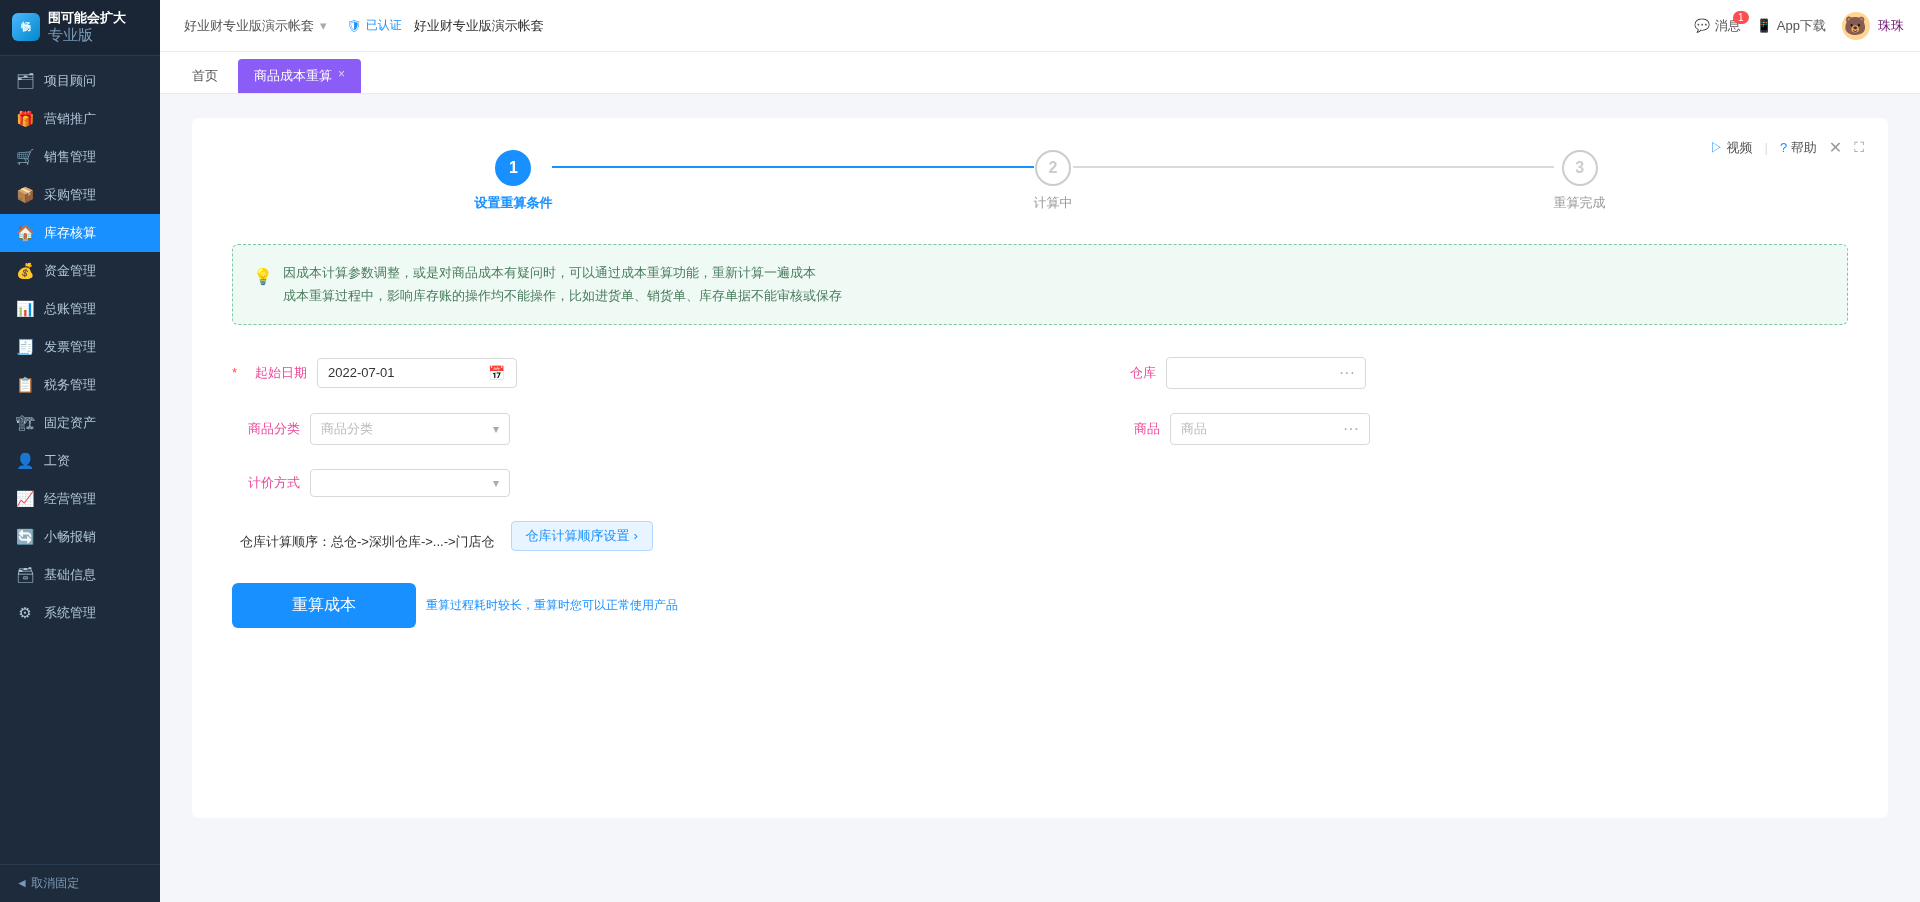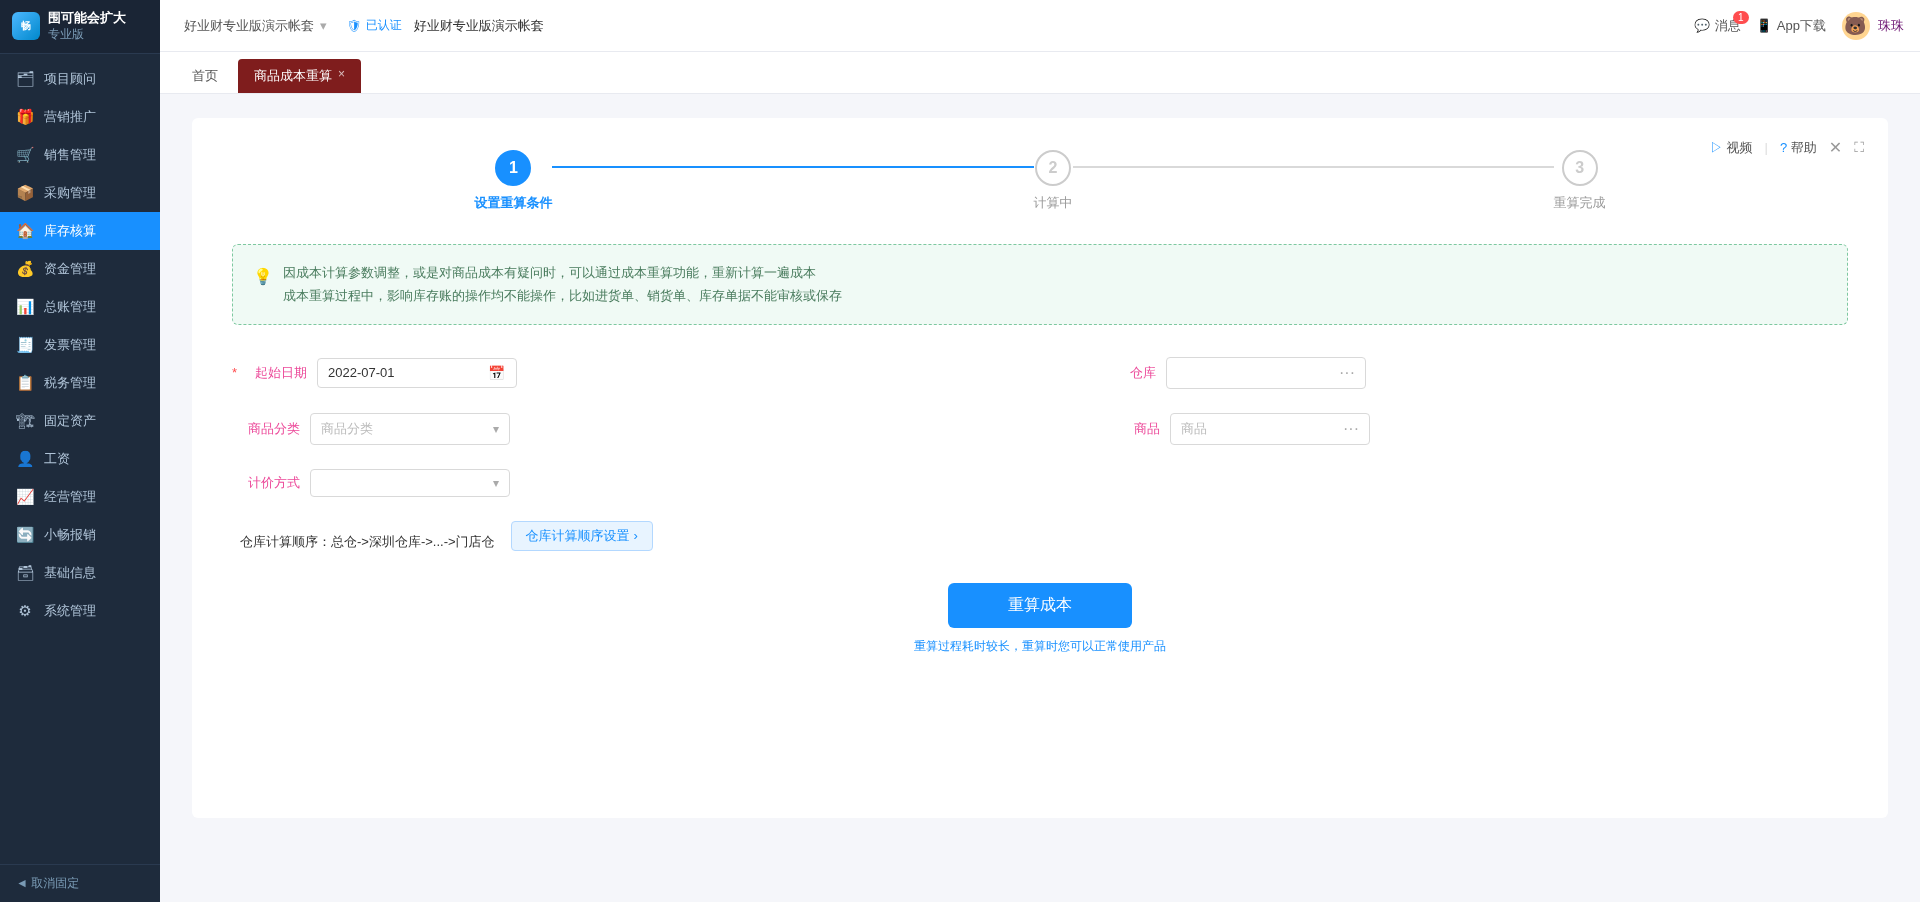--- a/index.html
+++ b/index.html
@@ -25,21 +25,21 @@
       border-bottom: 1px solid #2a3a50;
     }
     .sidebar-logo {
       width: 28px; height: 28px;
       background: linear-gradient(135deg, #4db8ff, #0088cc);
       border-radius: 6px;
       display: flex; align-items: center; justify-content: center;
       color: white; font-size: 10px; font-weight: bold;
     }
     .sidebar-title { font-size: 13px; color: #fff; font-weight: bold; line-height: 1.2; }
-    .sidebar-subtitle { font-size: 12px; color: #7a9bb5; }
+    .sidebar-subtitle { font-size: 15px; color: #7a9bb5; }
     .sidebar-menu { flex: 1; overflow-y: auto; padding: 6px 0; }
     .sidebar-item {
       display: flex; align-items: center; gap: 10px;
       padding: 10px 16px;
       cursor: pointer; color: #b0c4d8;
       font-size: 13px;
       transition: background 0.2s;
     }
     .sidebar-item.active { background: #1890ff; color: #fff; }
     .sidebar-item .icon { font-size: 15px; width: 18px; text-align: center; }
@@ -97,21 +97,21 @@
       gap: 4px;
     }
     .tab {
       padding: 8px 16px;
       font-size: 13px; cursor: pointer;
       border-radius: 4px 4px 0 0;
       display: flex; gap: 6px;
       color: #555;
     }
     .tab.active {
-      background: #7f1d1d; color: #fff;
+      background: #8b5cf6; color: #fff;
     }
     .tab-close { font-size: 12px; cursor: pointer; opacity: 0.7; }
     .tab-home { color: #555; }
 
     
     .content-area {
       flex: 1; overflow-y: auto; padding: 24px 32px;
       background: #f5f6fa;
       position: relative;
     }
@@ -181,21 +181,21 @@
     }
     .warehouse-label { font-size: 13px; color: #333; }
     .warehouse-btn {
       background: #e8f4ff; border: 1px solid #b3d8ff;
       color: #1890ff; border-radius: 4px;
       padding: 5px 14px; font-size: 13px; cursor: pointer;
       display: flex; align-items: center; gap: 4px;
     }
 
     
-    .recalc-section { display: flex; flex-direction: column; align-items: center; gap: 10px; margin-top: 24px; }
+    .recalc-section { display: flex; flex-direction: row; align-items: center; gap: 10px; margin-top: 24px; }
     .recalc-btn {
       background: #1890ff; color: #fff;
       border: none; border-radius: 6px;
       padding: 12px 60px; font-size: 16px;
       cursor: pointer; font-weight: 500;
     }
     .recalc-hint { color: #1890ff; font-size: 12px; }
     .step-item { display: flex; flex-direction: column; align-items: center; }
   </style>
 </head>

